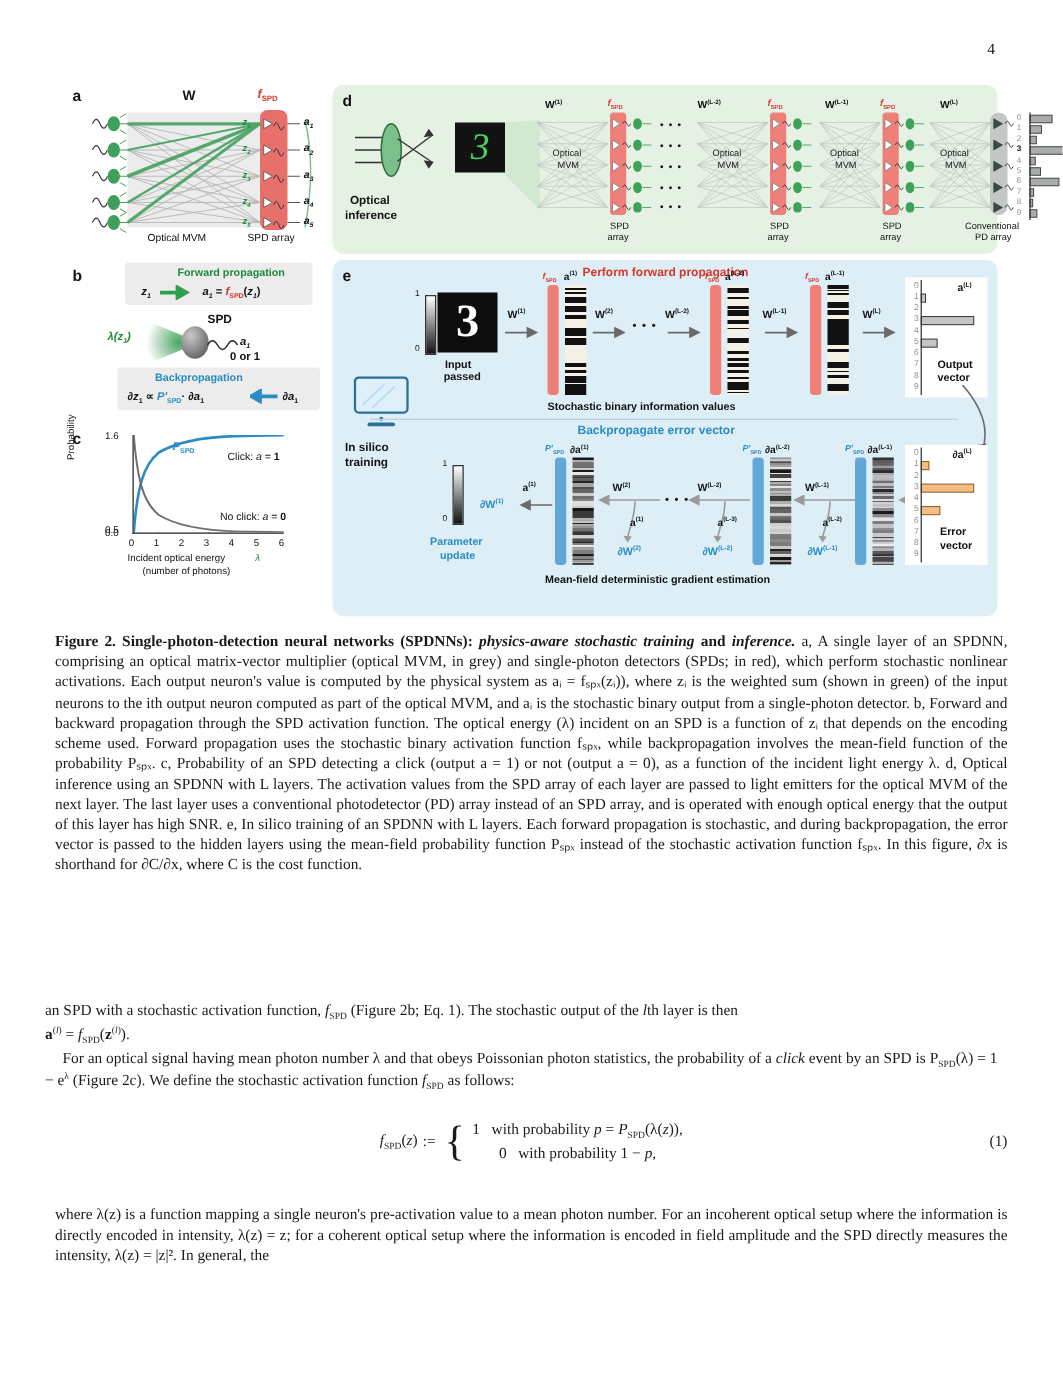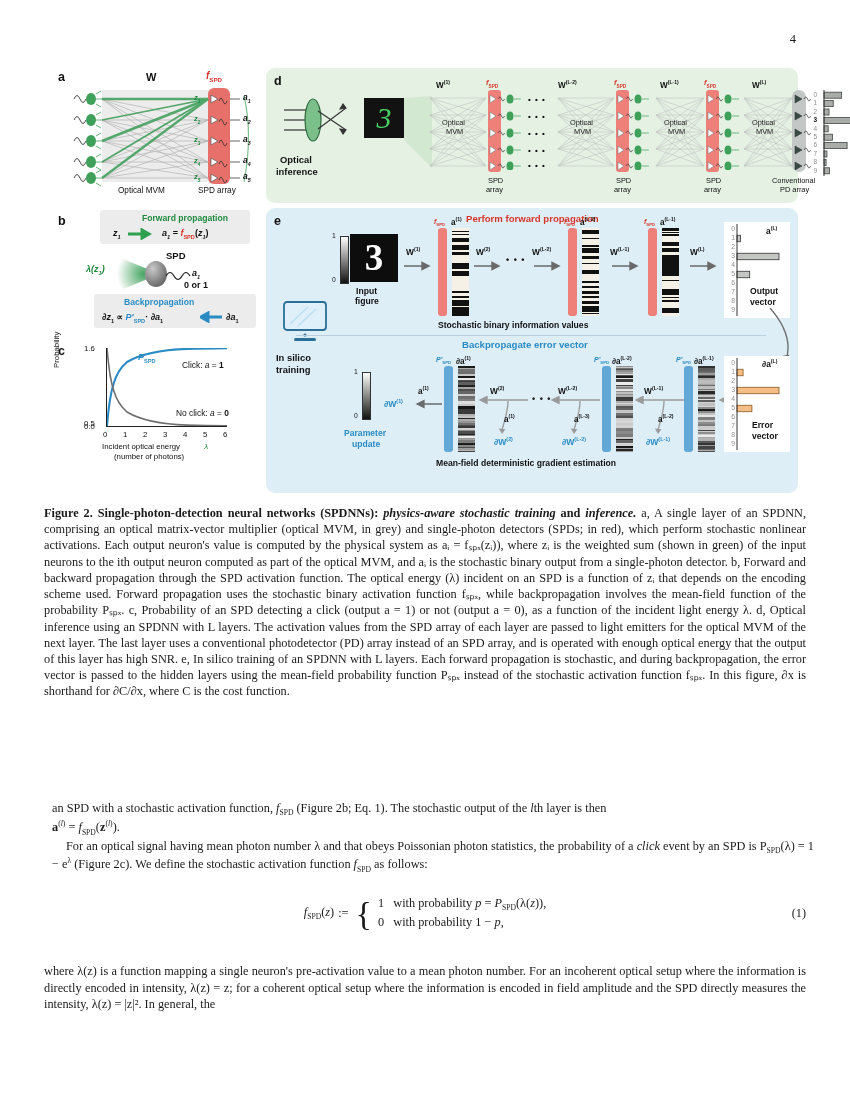--- a/index.html
+++ b/index.html
@@ -44,21 +44,21 @@
 
   .col-red{background:#ef8079;border-radius:3px;position:absolute;}
   .col-blue{background:#61a8d6;border-radius:3px;position:absolute;}
   .col-grey{background:#c3c8c6;border-radius:7px;position:absolute;}
 
   .stripes{position:absolute;background:#fdfaf2;}
   .divider{position:absolute;background:#b9cfdd;height:1px;}
 
   
   .caption{position:absolute;left:44px;top:505px;width:762px;font-size:12.3px;line-height:1.32;text-align:justify;}
-  .body{position:absolute;left:52px;top:800px;width:762px;font-size:12.3px;line-height:1.35;text-align:justify;}
+  .body{position:absolute;left:36px;top:800px;width:762px;font-size:12.3px;line-height:1.35;text-align:justify;}
   .body p{margin:0 0 0 0;text-indent:0;}
   .body p.ind{text-indent:14px;}
   .eq{position:absolute;left:44px;top:895px;width:762px;font-size:12.3px;}
   .eqrow{display:flex;align-items:center;justify-content:center;position:relative;}
   .brace{font-size:34px;line-height:.8;font-family:"Liberation Serif",serif;margin:0 6px 0 7px;}
   .eqno{position:absolute;right:0;top:50%;transform:translateY(-50%);}
   .body2{position:absolute;left:44px;top:963px;width:762px;font-size:12.3px;line-height:1.35;text-align:justify;}
   .mi{font-style:italic;}
 </style>
 </head>
@@ -624,21 +624,21 @@
       <div class="lbl" style="left:10px;top:144px;font-size:9.4px;">In silico</div>
       <div class="lbl" style="left:10px;top:156px;font-size:9.4px;">training</div>
 
       <div style="position:absolute;left:74px;top:28px;width:7px;height:46px;background:linear-gradient(to bottom,#ffffff,#111111);border:0.8px solid #333;"></div>
       <div class="lbl-n" style="left:66px;top:24px;font-size:6.8px;">1</div>
       <div class="lbl-n" style="left:66px;top:68px;font-size:6.8px;">0</div>
       <div style="position:absolute;left:84px;top:26px;width:48px;height:48px;background:#0d0d0d;">
         <div style="font-family:'Liberation Serif',serif;color:#ffffff;font-size:37px;font-weight:bold;text-align:center;line-height:48px;">3</div>
       </div>
       <div class="lbl" style="left:90px;top:78px;font-size:8.6px;">Input</div>
-      <div class="lbl" style="left:89px;top:88px;font-size:8.6px;">figure</div>
+      <div class="lbl" style="left:89px;top:88px;font-size:8.6px;">passed</div>
 
       <div class="lbl" style="left:140px;top:38px;font-size:8.4px;">W<sup>(1)</sup></div>
       <svg style="position:absolute;left:138px;top:52px;" width="30" height="12">
           <path d="M0,6 h20 M18,2.5 l7,3.5 l-7,3.5 z" stroke="#6a6a6a" stroke-width="1.4" fill="#6a6a6a"></path>
         </svg>
 
       <div class="col-red" style="left:172px;top:20px;width:9px;height:88px;"></div>
       <div class="lbl red" style="left:168px;top:10px;font-size:7px;font-style:italic;">f<sub style="font-style:normal;">SPD</sub></div>
       <div class="stripes binstripe" style="left: 186px; top: 20px; width: 17px; height: 88px; background: linear-gradient(rgb(245, 241, 230) 0%, rgb(245, 241, 230) 2.9966%, rgb(17, 17, 17) 2.9966%, rgb(17, 17, 17) 4.2975%, rgb(245, 241, 230) 4.2975%, rgb(245, 241, 230) 6.75852%, rgb(17, 17, 17) 6.75852%, rgb(17, 17, 17) 7.87764%, rgb(245, 241, 230) 7.87764%, rgb(245, 241, 230) 11.0425%, rgb(17, 17, 17) 11.0425%, rgb(17, 17, 17) 13.1764%, rgb(17, 17, 17) 13.1764%, rgb(17, 17, 17) 16.0681%, rgb(245, 241, 230) 16.0681%, rgb(245, 241, 230) 19.2877%, rgb(17, 17, 17) 19.2877%, rgb(17, 17, 17) 22.6241%, rgb(17, 17, 17) 22.6241%, rgb(17, 17, 17) 24.9765%, rgb(245, 241, 230) 24.9765%, rgb(245, 241, 230) 27.3502%, rgb(17, 17, 17) 27.3502%, rgb(17, 17, 17) 30.2466%, rgb(17, 17, 17) 30.2466%, rgb(17, 17, 17) 31.1151%, rgb(245, 241, 230) 31.1151%, rgb(245, 241, 230) 34.1195%, rgb(245, 241, 230) 34.1195%, rgb(245, 241, 230) 36.0677%, rgb(245, 241, 230) 36.0677%, rgb(245, 241, 230) 38.3627%, rgb(245, 241, 230) 38.3627%, rgb(245, 241, 230) 39.5137%, rgb(17, 17, 17) 39.5137%, rgb(17, 17, 17) 41.2298%, rgb(17, 17, 17) 41.2298%, rgb(17, 17, 17) 43.3909%, rgb(17, 17, 17) 43.3909%, rgb(17, 17, 17) 44.829%, rgb(17, 17, 17) 44.829%, rgb(17, 17, 17) 46.6757%, rgb(245, 241, 230) 46.6757%, rgb(245, 241, 230) 48.5661%, rgb(17, 17, 17) 48.5661%, rgb(17, 17, 17) 51.7693%, rgb(17, 17, 17) 51.7693%, rgb(17, 17, 17) 54.9272%, rgb(245, 241, 230) 54.9272%, rgb(245, 241, 230) 57.3455%, rgb(245, 241, 230) 57.3455%, rgb(245, 241, 230) 59.5126%, rgb(245, 241, 230) 59.5126%, rgb(245, 241, 230) 61.1106%, rgb(245, 241, 230) 61.1106%, rgb(245, 241, 230) 64.1254%, rgb(245, 241, 230) 64.1254%, rgb(245, 241, 230) 65.4843%, rgb(245, 241, 230) 65.4843%, rgb(245, 241, 230) 68.654%, rgb(245, 241, 230) 68.654%, rgb(245, 241, 230) 71.3017%, rgb(17, 17, 17) 71.3017%, rgb(17, 17, 17) 74.198%, rgb(245, 241, 230) 74.198%, rgb(245, 241, 230) 76.8825%, rgb(17, 17, 17) 76.8825%, rgb(17, 17, 17) 79.823%, rgb(245, 241, 230) 79.823%, rgb(245, 241, 230) 82.3433%, rgb(17, 17, 17) 82.3433%, rgb(17, 17, 17) 85.575%, rgb(17, 17, 17) 85.575%, rgb(17, 17, 17) 88.8596%, rgb(245, 241, 230) 88.8596%, rgb(245, 241, 230) 90.3146%, rgb(17, 17, 17) 90.3146%, rgb(17, 17, 17) 92.6095%, rgb(17, 17, 17) 92.6095%, rgb(17, 17, 17) 94.5847%, rgb(17, 17, 17) 94.5847%, rgb(17, 17, 17) 96.4997%, rgb(17, 17, 17) 96.4997%, rgb(17, 17, 17) 98.5984%, rgb(17, 17, 17) 98.5984%, rgb(17, 17, 17) 99.9791%, rgb(17, 17, 17) 99.9791%, rgb(17, 17, 17) 100%);"></div>
       <div class="lbl" style="left:185px;top:8px;font-size:8.2px;">a<sup>(1)</sup></div>
@@ -821,21 +821,21 @@
       <span>of a </span><i>click</i><span> event by an SPD is P</span><sub>SPD</sub><span>(λ) = 1 − e</span><sup>λ</sup><span> (Figure 2c). We define the stochastic activation function </span><span class="mi">f</span><sub>SPD</sub><span> as</span>
       <span>follows:</span>
     </p>
   </div>
 
   <div class="eq">
     <div class="eqrow">
       <span style="margin-right:4px;"><span class="mi">f</span><sub>SPD</sub>(<span class="mi">z</span>)</span>
       <span>:=</span>
       <span class="brace">{</span>
-      <span style="display:inline-block;text-align:left;line-height:1.45;">
+      <span style="display:inline-block;text-align:center;line-height:1.45;">
         <span style="display:block;"><span>1</span>&nbsp;&nbsp;&nbsp;with probability <span class="mi">p</span> = <span class="mi">P</span><sub>SPD</sub>(λ(<span class="mi">z</span>)),</span>
         <span style="display:block;"><span>0</span>&nbsp;&nbsp;&nbsp;with probability 1 − <span class="mi">p</span>,</span>
       </span>
       <span class="eqno">(1)</span>
     </div>
   </div>
 
   <div class="body2">
     <span>where λ(z) is a function mapping a single neuron's pre-activation value to a mean photon number. For an incoherent optical setup where the information is directly encoded in intensity, λ(z) = z; for a coherent optical setup where the information is encoded in field amplitude and the SPD directly measures the intensity, λ(z) = |z|². In general, the</span>
   </div>

